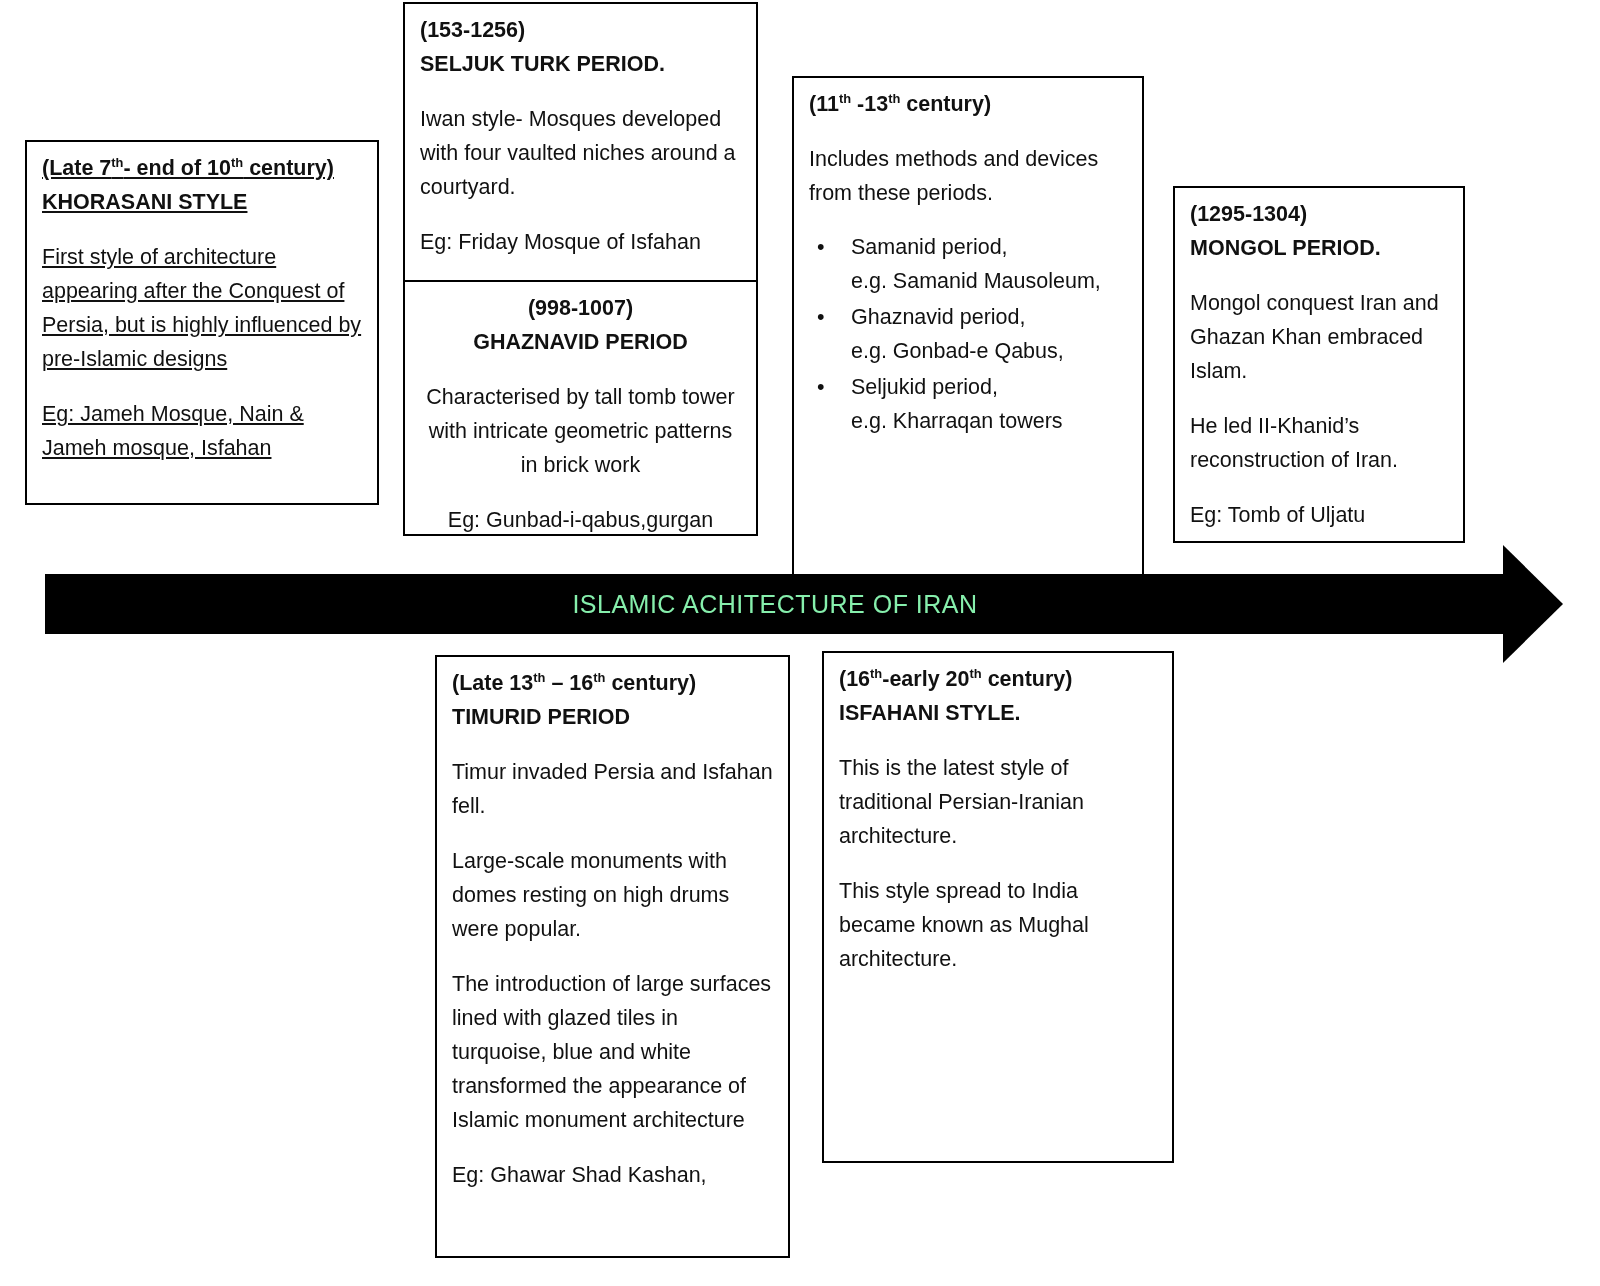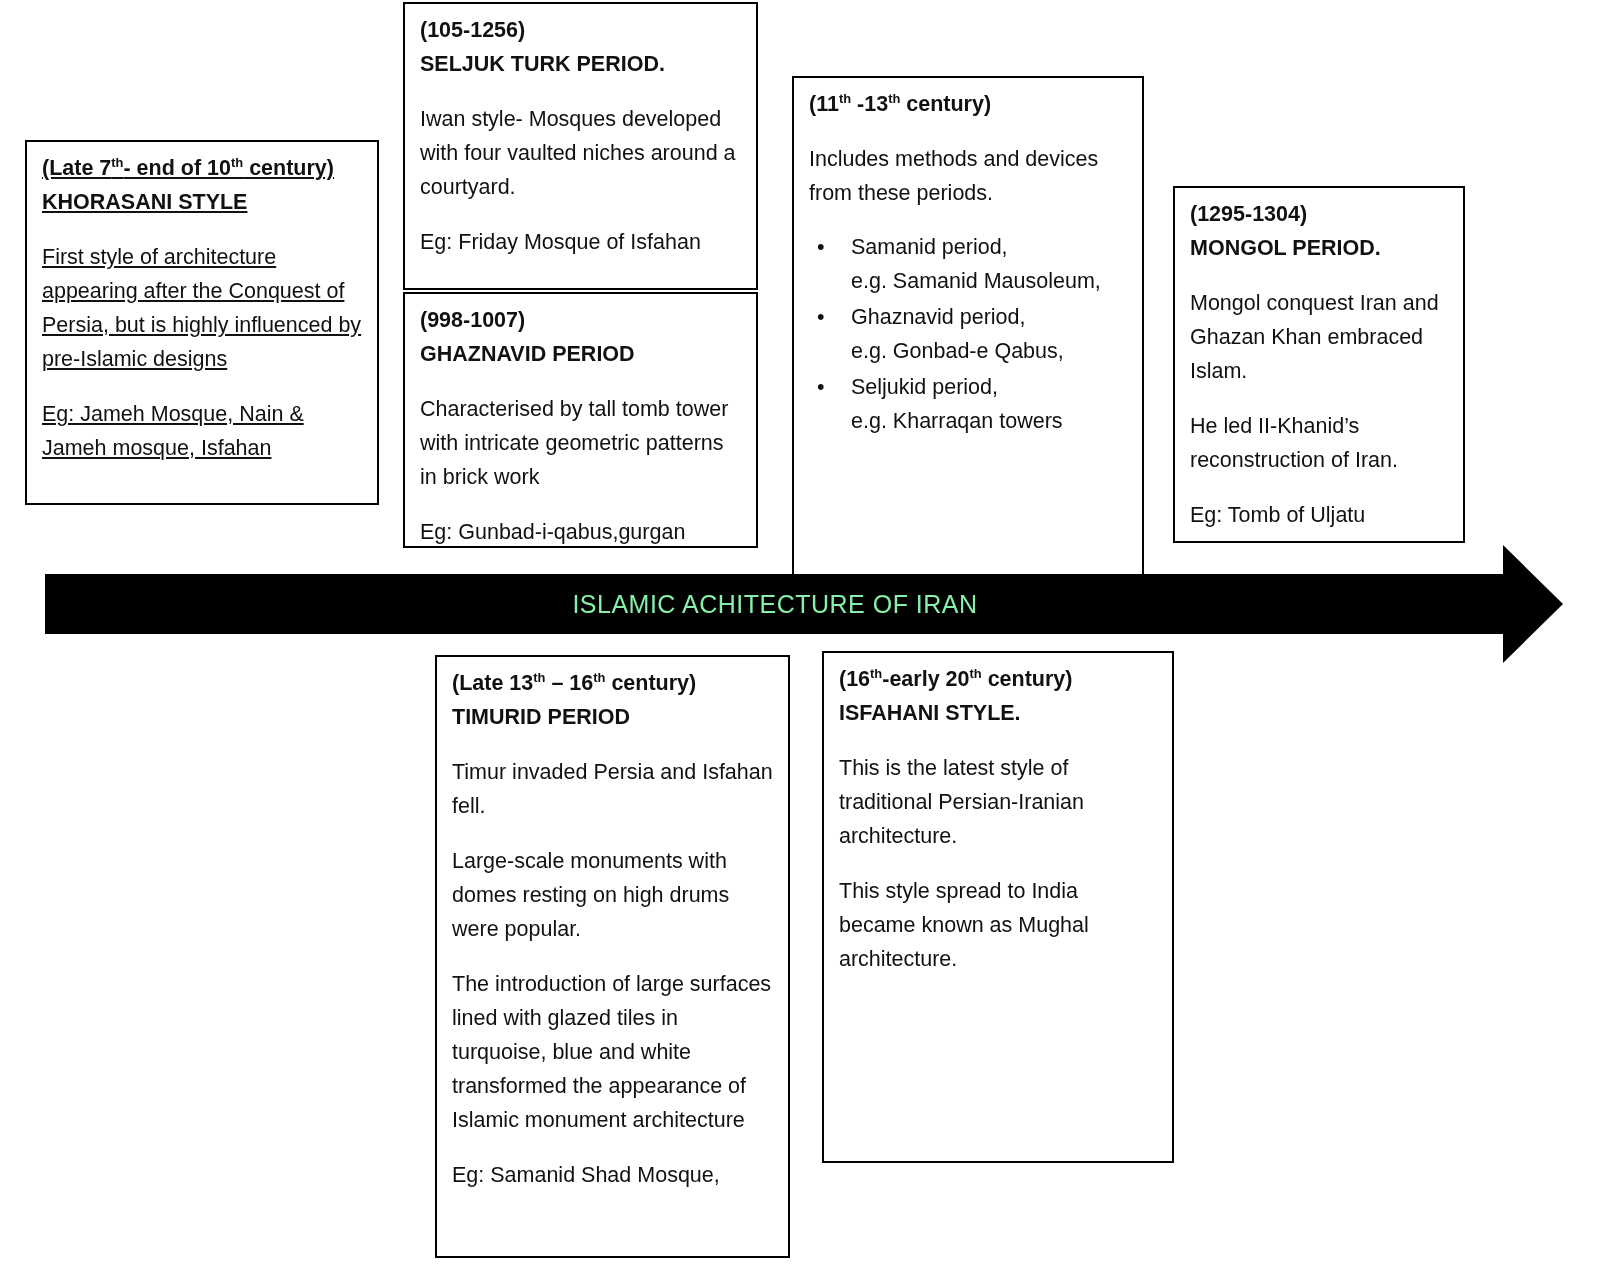--- a/index.html
+++ b/index.html
@@ -21,21 +21,21 @@
     line-height:1.58;
     box-sizing:border-box;
   }
   .date, .title { font-weight:bold; margin:0; }
   .para { margin:21px 0 0 0; }
   sup { font-size:0.6em; line-height:0; }
 
   
   #box-khorasani { left:25px;   top:140px; width:354px; height:365px;text-decoration:underline; }
   #box-seljuk    { left:403px;  top:2px;   width:355px; height:288px; }
-  #box-ghaznavid { left:403px;  top:292px; width:355px; height:256px; }
+  #box-ghaznavid { left:403px;  top:280px; width:355px; height:256px;text-align:center; }
   #box-razi      { left:792px;  top:76px;  width:352px; height:526px; }
   #box-mongol    { left:1173px; top:186px; width:292px; height:357px; }
   #box-timurid   { left:435px;  top:655px; width:355px; height:603px; }
   #box-isfahani  { left:822px;  top:651px; width:352px; height:512px; }
 
   
   .razi-list { list-style:none; margin:20px 0 0 0; padding:0 0 0 8px; }
   .razi-item { display:flex; gap:18px; margin:0 0 2px 0; }
   .bullet { width:16px; flex:0 0 auto; }
   .li-line { display:block; }
@@ -68,21 +68,21 @@
 <div class="canvas">
 
   <section class="box" id="box-khorasani">
     <p class="date">(Late 7<sup>th</sup>- end of 10<sup>th</sup> century)</p>
     <p class="title">KHORASANI STYLE</p>
     <p class="para">First style of architecture appearing after the Conquest of Persia, but is highly influenced by pre-Islamic designs</p>
     <p class="para">Eg: Jameh Mosque, Nain &amp; Jameh mosque, Isfahan</p>
   </section>
 
   <section class="box" id="box-seljuk">
-    <p class="date">(105-1256)</p>
+    <p class="date">(153-1256)</p>
     <p class="title">SELJUK TURK PERIOD.</p>
     <p class="para">Iwan style- Mosques developed with four vaulted niches around a courtyard.</p>
     <p class="para">Eg: Friday Mosque of Isfahan</p>
   </section>
 
   <section class="box" id="box-ghaznavid">
     <p class="date">(998-1007)</p>
     <p class="title">GHAZNAVID PERIOD</p>
     <p class="para">Characterised by tall tomb tower with intricate geometric patterns in brick work</p>
     <p class="para">Eg: Gunbad-i-qabus,gurgan</p>
@@ -128,21 +128,21 @@
     <span class="arrow-label">ISLAMIC ACHITECTURE OF IRAN</span>
   </div>
   <div class="arrow-head"></div>
 
   <section class="box" id="box-timurid">
     <p class="date">(Late 13<sup>th</sup> – 16<sup>th</sup> century)</p>
     <p class="title">TIMURID PERIOD</p>
     <p class="para">Timur invaded Persia and Isfahan fell.</p>
     <p class="para">Large-scale monuments with domes resting on high drums were popular.</p>
     <p class="para">The introduction of large surfaces lined with glazed tiles in turquoise, blue and white transformed the appearance of Islamic monument architecture</p>
-    <p class="para">Eg: Samanid Shad Mosque,</p>
+    <p class="para">Eg: Ghawar Shad Kashan,</p>
   </section>
 
   <section class="box" id="box-isfahani">
     <p class="date">(16<sup>th</sup>-early 20<sup>th</sup> century)</p>
     <p class="title">ISFAHANI STYLE.</p>
     <p class="para">This is the latest style of traditional Persian-Iranian architecture.</p>
     <p class="para">This style spread to India became known as Mughal architecture.</p>
   </section>
 
 </div>

